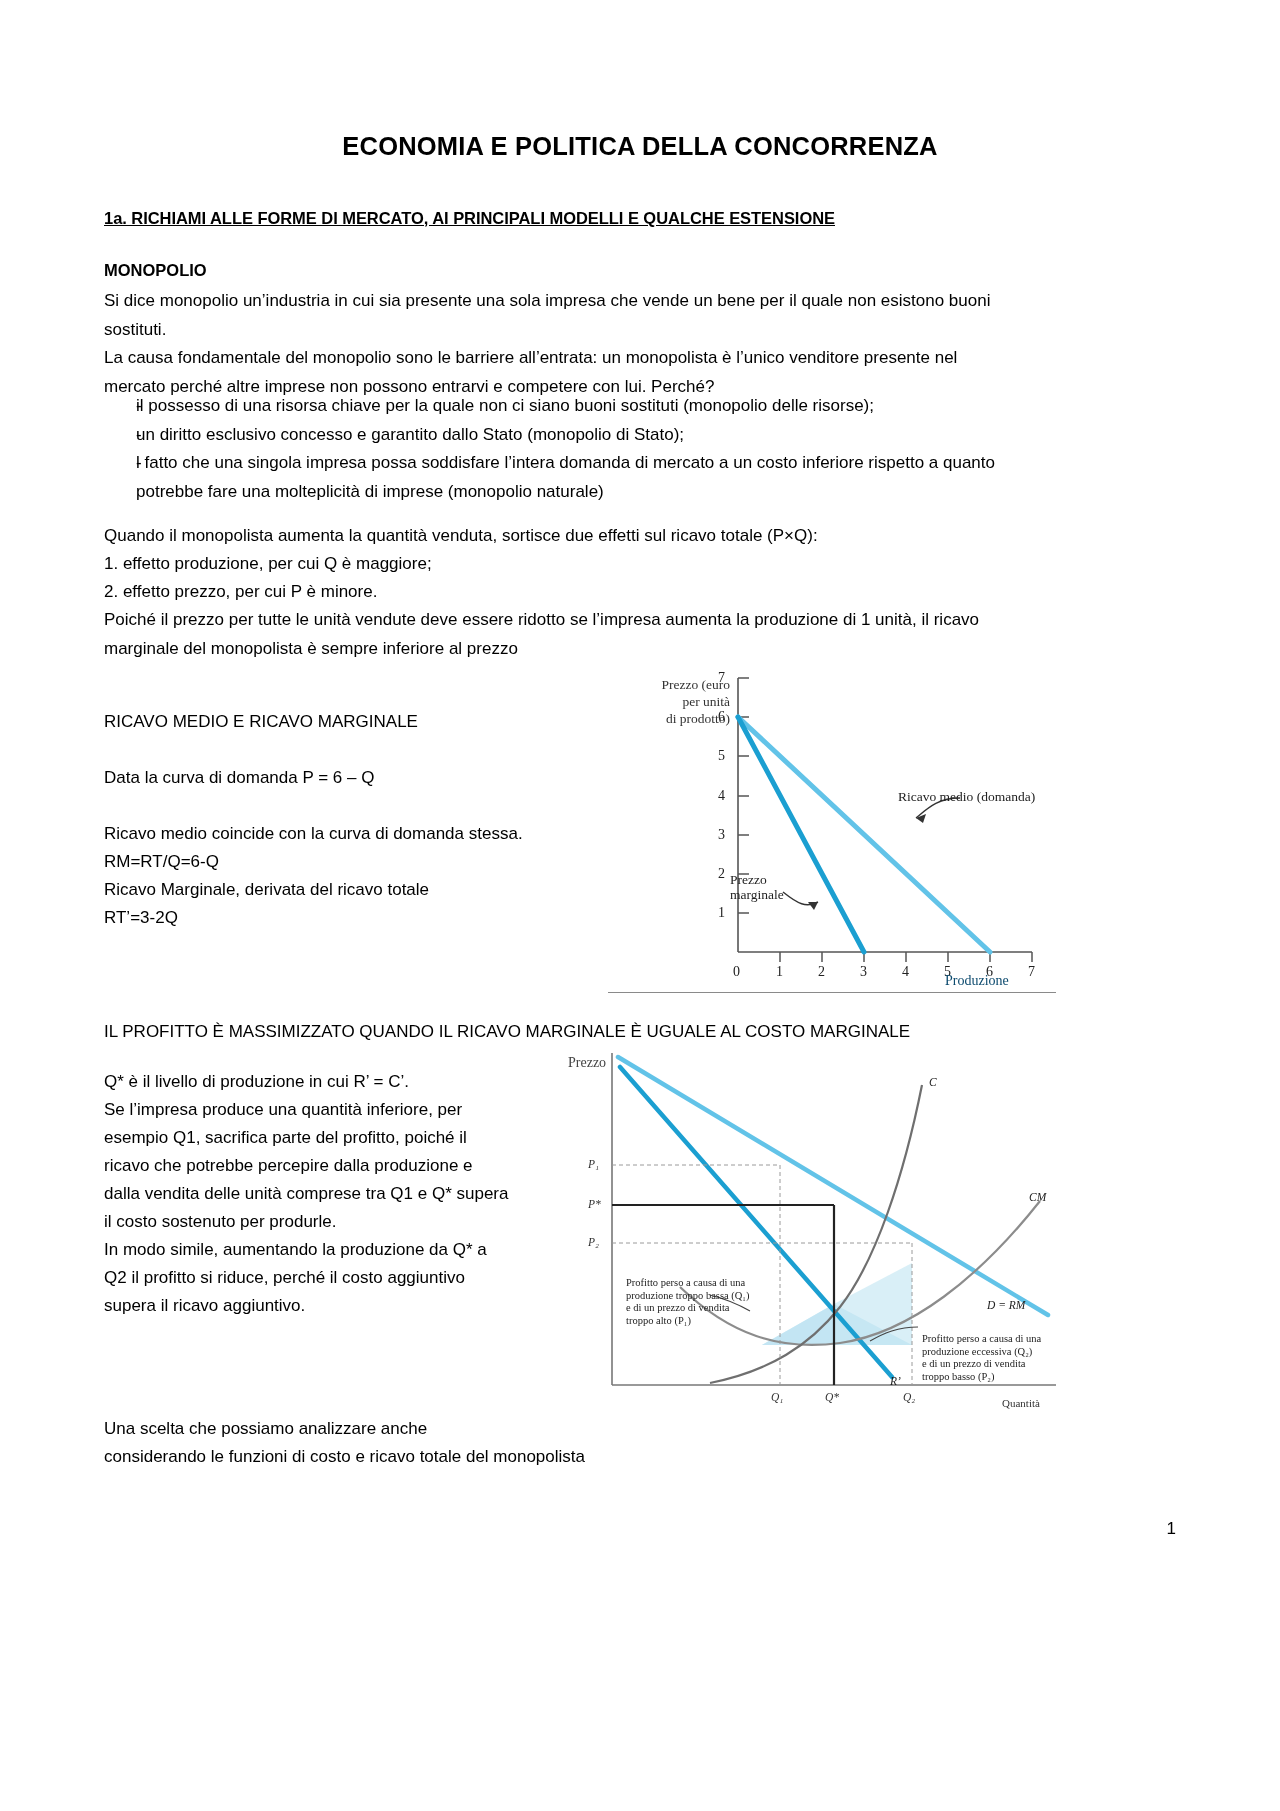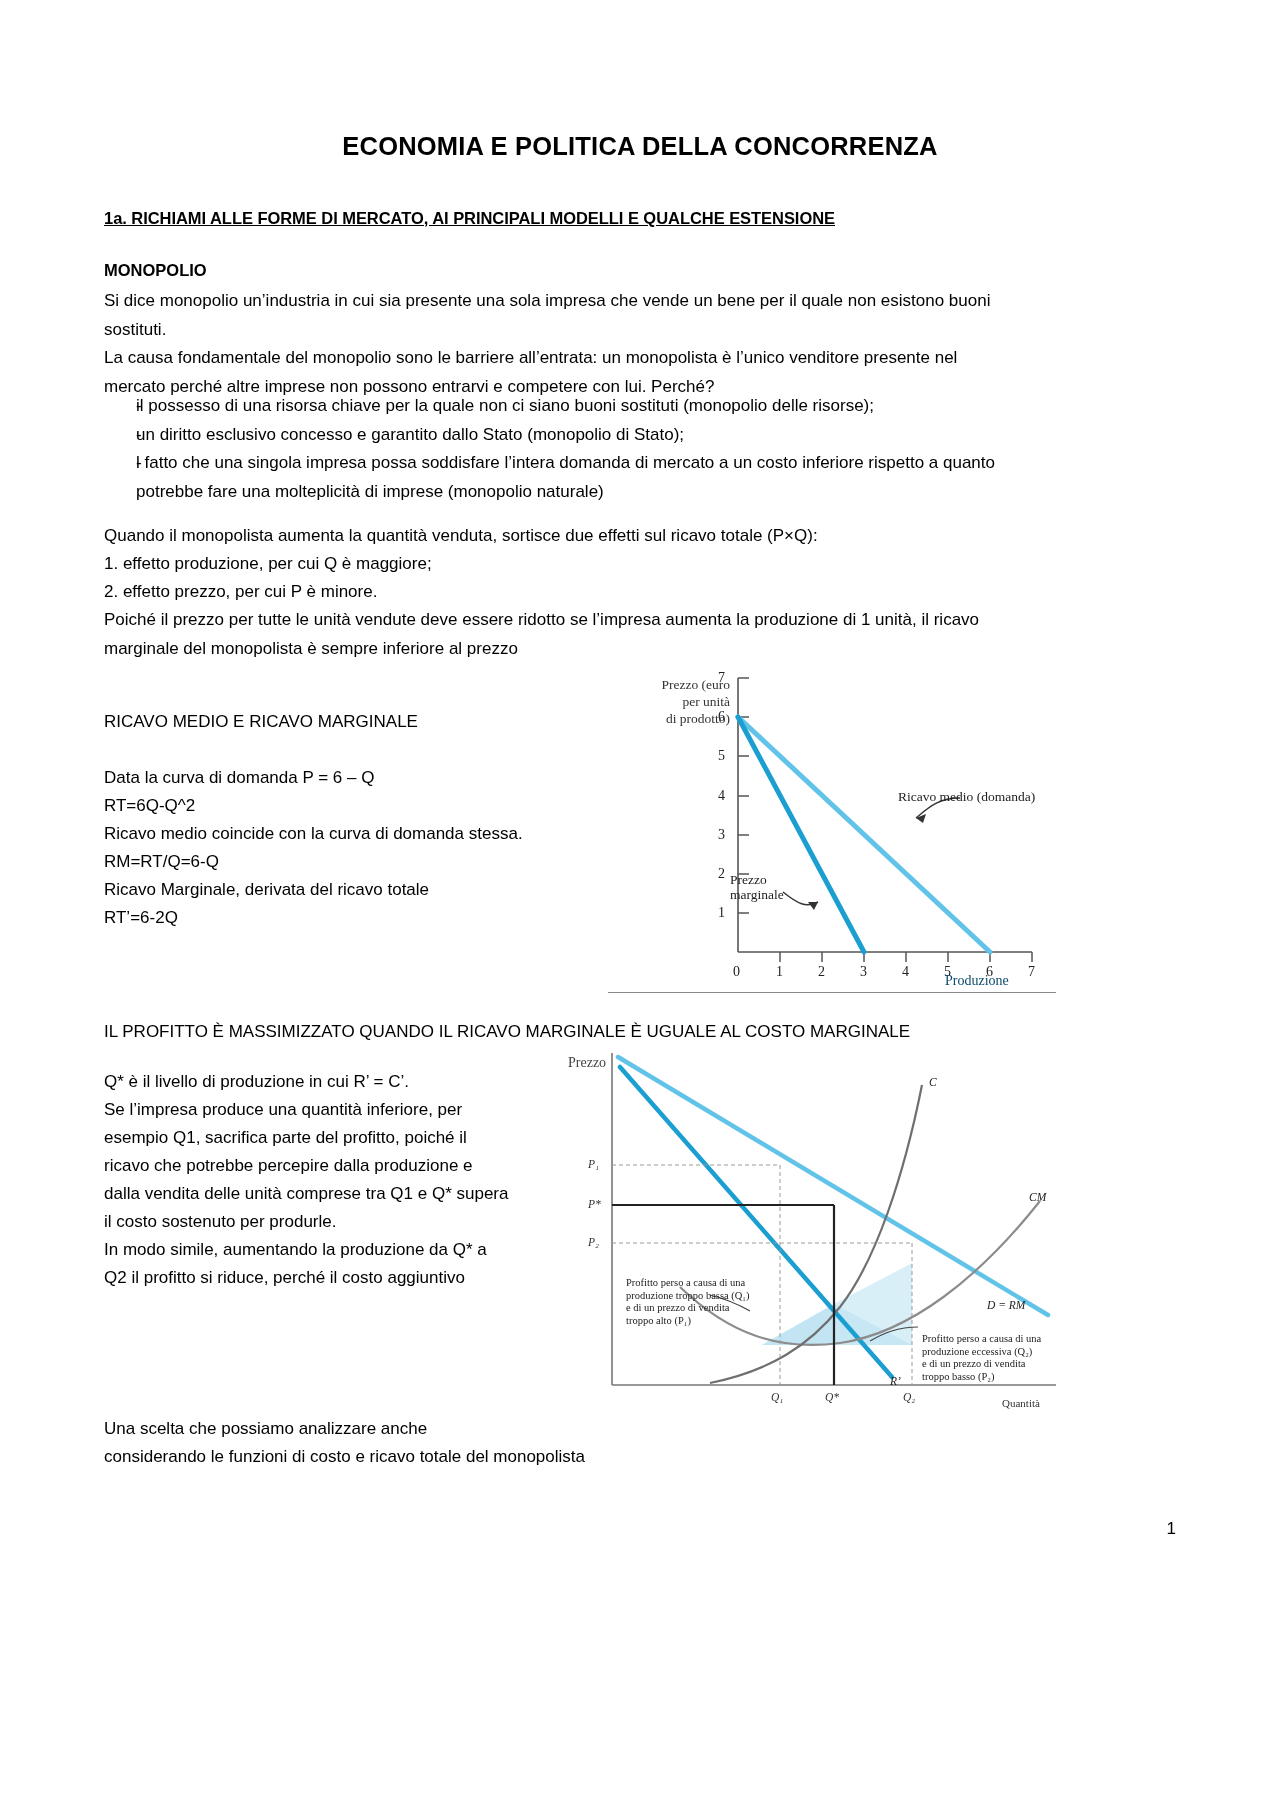--- a/index.html
+++ b/index.html
@@ -149,25 +149,24 @@
     </div>
   </div>
 
   <div class="para" style="top:522px;">Quando il monopolista aumenta la quantità venduta, sortisce due effetti sul ricavo totale (P×Q):</div>
   <div class="para" style="top:550px;">1. effetto produzione, per cui Q è maggiore;</div>
   <div class="para" style="top:578px;">2. effetto prezzo, per cui P è minore.</div>
   <div class="para" style="top:606px;">Poiché il prezzo per tutte le unità vendute deve essere ridotto se l’impresa aumenta la produzione di 1 unità, il ricavo marginale del monopolista è sempre inferiore al prezzo</div>
 
   <div class="para" style="top:708px;">RICAVO MEDIO E RICAVO MARGINALE</div>
   <div class="para narrow" style="top:764px;">Data la curva di domanda P = 6 – Q</div>
-  <div class="para narrow" style="top:792px;">RT=6Q-Q^2</div>
   <div class="para narrow" style="top:820px;"> Ricavo medio coincide con la curva di domanda stessa.</div>
   <div class="para narrow" style="top:848px;">RM=RT/Q=6-Q</div>
   <div class="para narrow" style="top:876px;">Ricavo Marginale, derivata del ricavo totale</div>
-  <div class="para narrow" style="top:904px;">RT’=6-2Q</div>
+  <div class="para narrow" style="top:904px;">RT’=3-2Q</div>
 
   <div class="fig1">
     <div class="ylabel">
       <div>Prezzo (euro</div>
       <div>per unità</div>
       <div>di prodotto)</div>
     </div>
 
     <svg width="448" height="325" viewBox="0 0 448 325" style="position:absolute;left:0;top:0;">
 
@@ -231,20 +230,21 @@
   <div class="para" style="top:1018px;">IL PROFITTO È MASSIMIZZATO QUANDO IL RICAVO MARGINALE È UGUALE AL COSTO MARGINALE</div>
 
   <div class="para narrow" style="top:1068px;">Q* è il livello di produzione in cui R’ = C’.</div>
   <div class="para narrow" style="top:1096px;">Se l’impresa produce una quantità inferiore, per</div>
   <div class="para narrow" style="top:1124px;">esempio Q1, sacrifica parte del profitto, poiché il</div>
   <div class="para narrow" style="top:1152px;">ricavo che potrebbe percepire dalla produzione e</div>
   <div class="para narrow" style="top:1180px;">dalla vendita delle unità comprese tra Q1 e Q* supera</div>
   <div class="para narrow" style="top:1208px;">il costo sostenuto per produrle.</div>
   <div class="para narrow" style="top:1236px;">In modo simile, aumentando la produzione da Q* a</div>
   <div class="para narrow" style="top:1264px;">Q2 il profitto si riduce, perché il costo aggiuntivo</div>
+  <div class="para narrow" style="top:1292px;">supera il ricavo aggiuntivo.</div>
 
   <div class="fig2">
     <svg width="530" height="375" viewBox="0 0 530 375" style="position:absolute;left:0;top:0;">
 
       <line x1="72" y1="8" x2="72" y2="340" stroke="#777" stroke-width="1.6"></line>
       <line x1="72" y1="340" x2="516" y2="340" stroke="#777" stroke-width="1.6"></line>
 
       <path d="M 222 300 L 294 259 L 294 300 Z" fill="#bfe4f2" opacity="0.75"></path>
       <path d="M 294 259 L 294 300 L 372 300 L 372 259 Z" fill="#ffffff" opacity="0"></path>
       <path d="M 294 259 L 372 300 L 294 300 Z" fill="#bfe4f2" opacity="0.75"></path>

